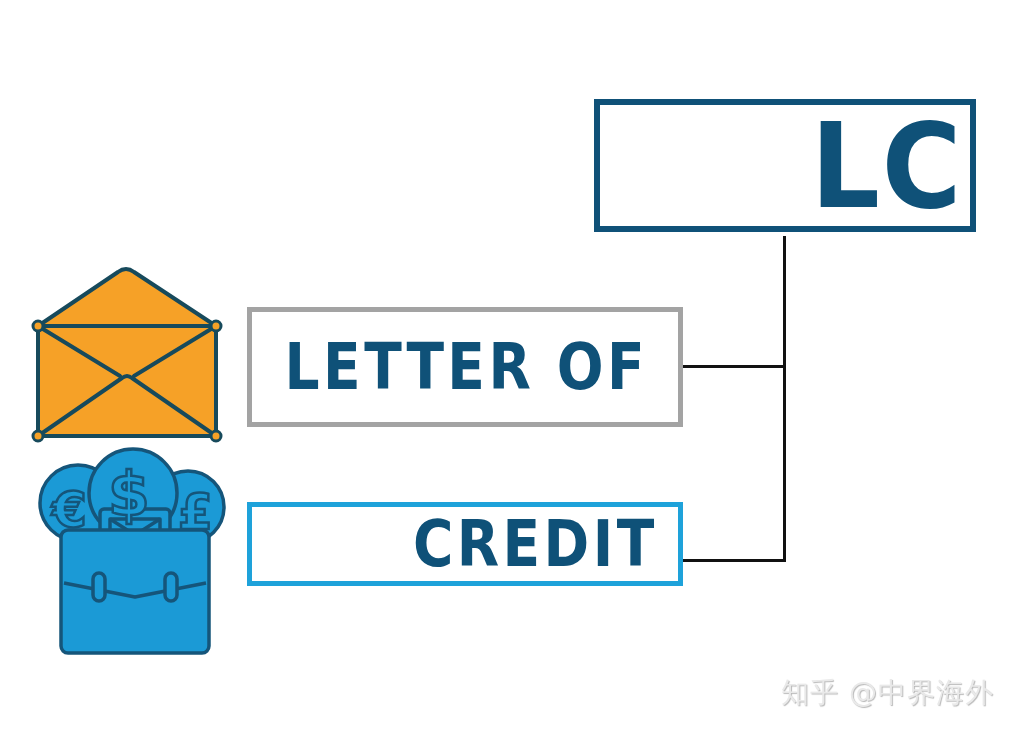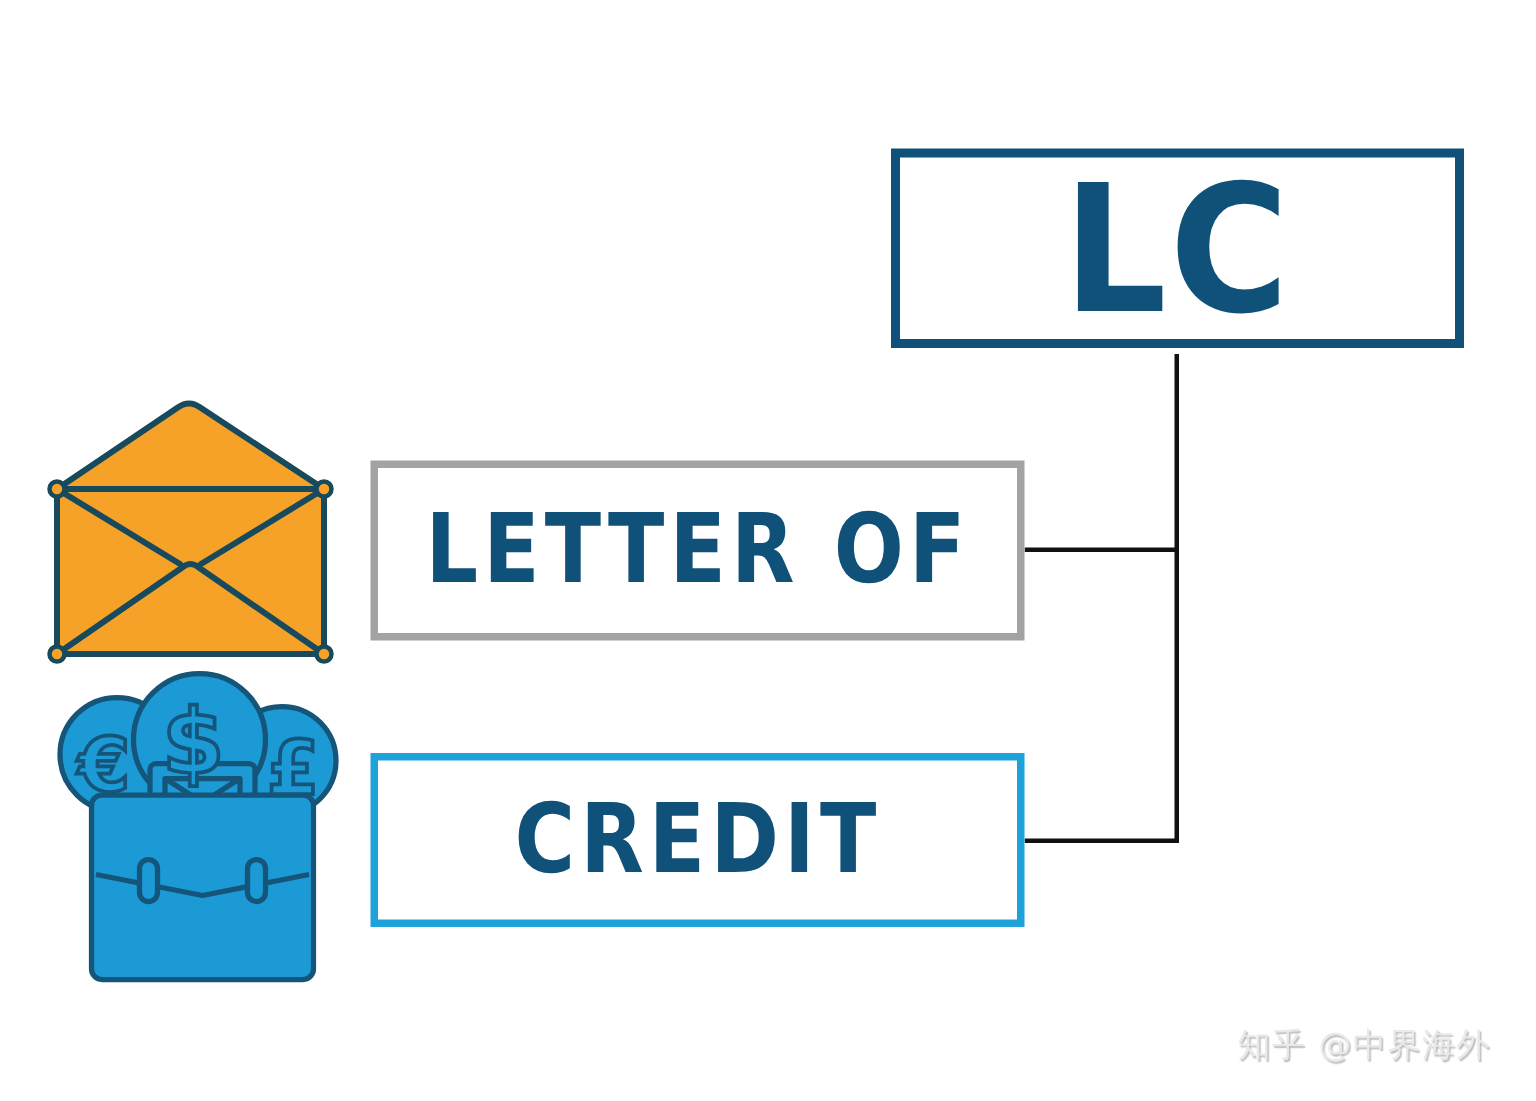--- a/index.html
+++ b/index.html
@@ -19,21 +19,21 @@
     left: 0; top: 0;
     width: 1024px; height: 734px;
     background: #ffffff;
   }
   .box {
     position: absolute;
     box-sizing: border-box;
     background: #ffffff;
     display: flex;
     align-items: center;
-    justify-content: center;
+    justify-content: flex-end;
   }
   .box-lc {
     left: 594px; top: 99px;
     width: 382px; height: 133px;
     border: 6px solid #0f5178;
   }
   .box-lc .label {
     color: #0f5178;
     font-weight: bold;
     font-size: 118px;
@@ -41,21 +41,21 @@
     line-height: 1;
     transform: scaleX(0.92);
   }
   .box-letter {
     left: 247px; top: 307px;
     width: 436px; height: 120px;
     border: 5px solid #a3a3a3;
   }
   .box-credit {
     left: 247px; top: 502px;
-    width: 436px; height: 116px;
+    width: 436px; height: 84px;
     border: 5px solid #1ea2da;
   }
   .box-letter .label, .box-credit .label {
     color: #0f5178;
     font-weight: bold;
     font-size: 64px;
     letter-spacing: 4px;
     line-height: 1;
     transform: scaleX(0.86);
   }
@@ -70,21 +70,21 @@
   .icon {
     position: absolute;
   }
   .icon-envelope { left: 28px;  top: 260px; width: 200px; height: 185px; }
   .icon-briefcase { left: 28px; top: 445px; width: 205px; height: 215px; }
 
   .watermark {
     position: absolute;
     right: 30px;
     bottom: 22px;
-    font-size: 22px;
+    font-size: 28px;
     color: #e9e9e9;
     letter-spacing: 1px;
     text-shadow: 1px 1px 1px #b9b9b9, -1px -1px 0 #ffffff;
   }
 </style>
 </head>
 <body>
 
 <div class="canvas">
 

